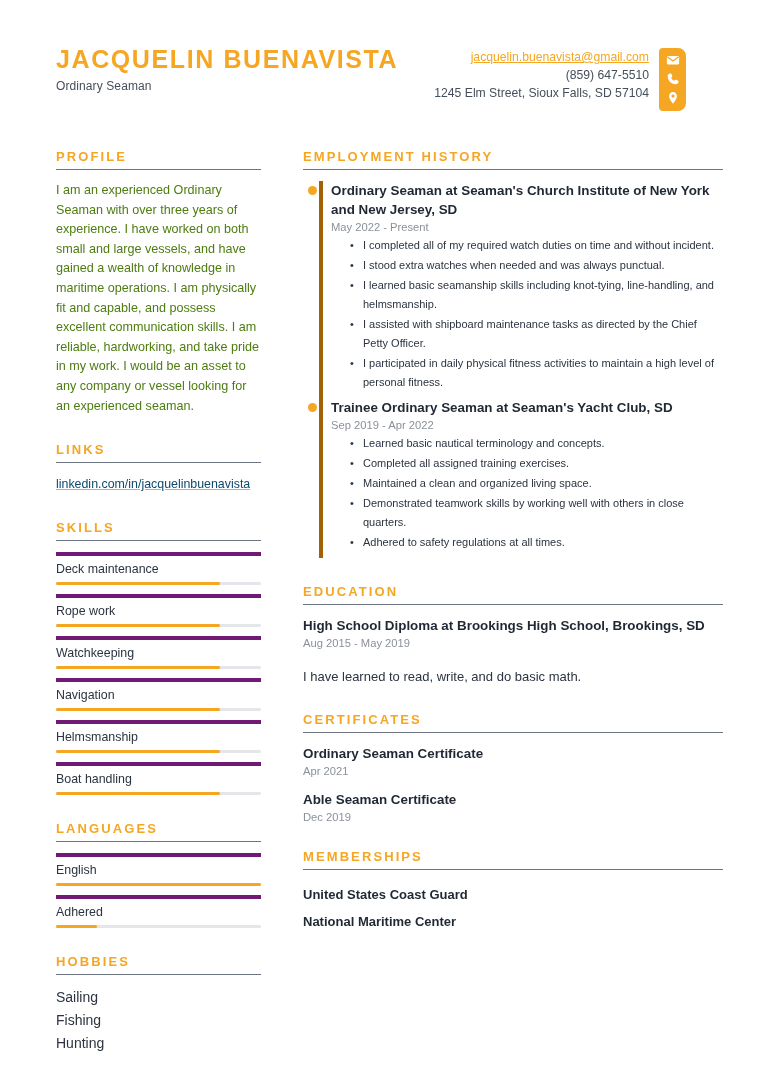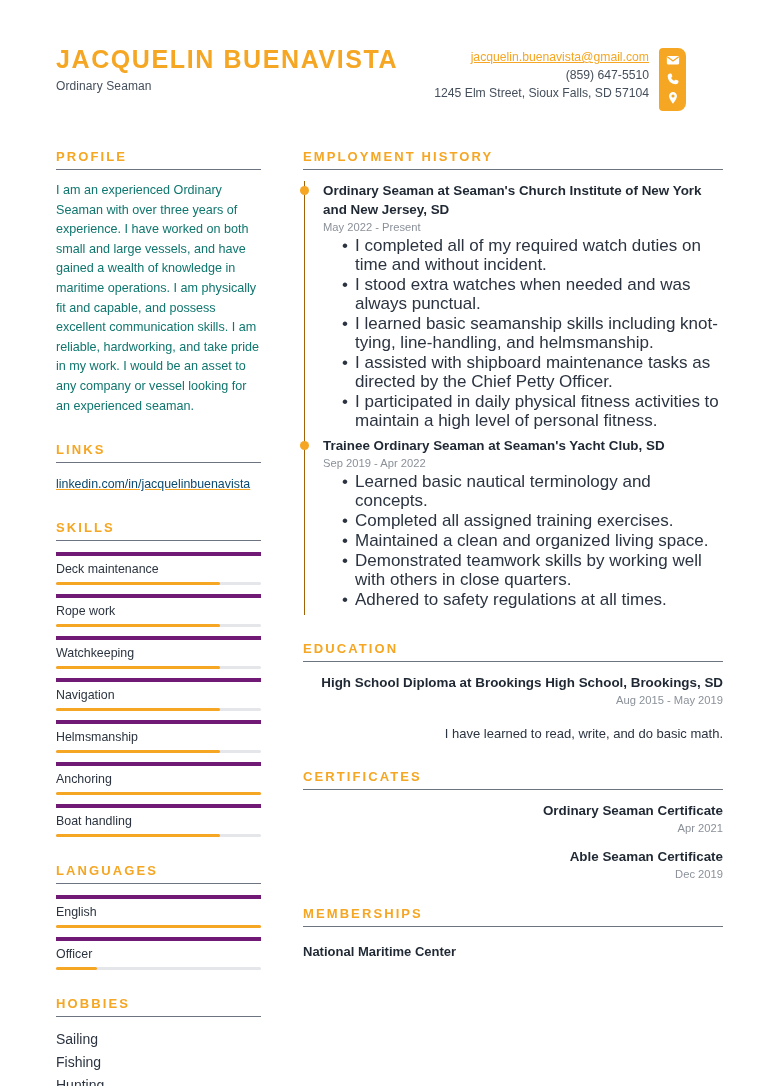--- a/index.html
+++ b/index.html
@@ -101,21 +101,21 @@
     border-bottom: 1.6px solid #6b7480;
     margin-bottom: 11px;
   }
 
   .section { margin-bottom: 26px; }
 
   
   .profile-text {
     font-size: 12.6px;
     line-height: 19.6px;
-    color: #0f766e;
+    color: #4d7c0f;
   }
 
   
   .link-item {
     font-size: 12.4px;
     color: #0c4a6e;
     text-decoration: underline;
     text-decoration-color: #f5a623;
     line-height: 20px;
     word-break: break-all;
@@ -152,23 +152,23 @@
   
   .hobby-item {
     font-size: 14px;
     line-height: 23px;
     color: #2b3440;
   }
 
   
   .timeline {
     position: relative;
-    padding-left: 18px;
-    border-left: 1px solid #a16207;
-    margin-left: 1px;
+    padding-left: 8px;
+    border-left: 4px solid #a16207;
+    margin-left: 16px;
   }
 
   .tl-entry { position: relative; padding-bottom: 5px; }
 
   .tl-dot {
     position: absolute;
     left: -23px;
     top: 5px;
     width: 9px;
     height: 9px;
@@ -197,37 +197,37 @@
     margin-top: 18px;
   }
 
   ul.bullets {
     margin: 2px 0 0 0;
     padding-left: 30px;
     list-style: none;
   }
 
   ul.bullets li {
-    font-size: 17px;
+    font-size: 11px;
     line-height: 19px;
     color: #2b3440;
     position: relative;
     padding-left: 2px;
     margin-bottom: 1px;
   }
 
   ul.bullets li::before {
     content: "\2022";
     position: absolute;
     left: -11px;
     color: #2b3440;
   }
 
   
-  .plain-entry { margin-bottom: 13px; text-align: right; }
+  .plain-entry { margin-bottom: 13px; }
   .plain-entry:last-child { margin-bottom: 0; }
 
   .mem-item {
     font-size: 13px;
     font-weight: bold;
     color: #1f2833;
     line-height: 27px;
   }
 </style>
 </head>
@@ -314,45 +314,39 @@
             <div class="bar-fill" style="width: 80%;"></div>
           </div>
         </div>
         <div class="bar-item">
           <div class="bar-label">Helmsmanship</div>
           <div class="bar-track">
             <div class="bar-fill" style="width: 80%;"></div>
           </div>
         </div>
         <div class="bar-item">
-          <div class="bar-label">Anchoring</div>
+          <div class="bar-label">Boat handling</div>
+          <div class="bar-track">
+            <div class="bar-fill" style="width: 80%;"></div>
+          </div>
+        </div>
+      </div>
+
+      <div class="section">
+        <div class="sec-head">LANGUAGES</div>
+        <div class="sec-rule"></div>
+
+        <div class="bar-item">
+          <div class="bar-label">English</div>
           <div class="bar-track">
             <div class="bar-fill" style="width: 100%;"></div>
           </div>
         </div>
         <div class="bar-item">
-          <div class="bar-label">Boat handling</div>
-          <div class="bar-track">
-            <div class="bar-fill" style="width: 80%;"></div>
-          </div>
-        </div>
-      </div>
-
-      <div class="section">
-        <div class="sec-head">LANGUAGES</div>
-        <div class="sec-rule"></div>
-
-        <div class="bar-item">
-          <div class="bar-label">English</div>
-          <div class="bar-track">
-            <div class="bar-fill" style="width: 100%;"></div>
-          </div>
-        </div>
-        <div class="bar-item">
-          <div class="bar-label">Officer</div>
+          <div class="bar-label">Adhered</div>
           <div class="bar-track">
             <div class="bar-fill" style="width: 20%;"></div>
           </div>
         </div>
       </div>
 
       <div class="section">
         <div class="sec-head">HOBBIES</div>
         <div class="sec-rule"></div>
         <div class="hobby-item">Sailing</div>
@@ -418,18 +412,19 @@
         </div>
         <div class="plain-entry">
           <div class="entry-title">Able Seaman Certificate</div>
           <div class="entry-date">Dec 2019</div>
         </div>
       </div>
 
       <div class="section">
         <div class="sec-head">MEMBERSHIPS</div>
         <div class="sec-rule"></div>
+        <div class="mem-item">United States Coast Guard</div>
         <div class="mem-item">National Maritime Center</div>
       </div>
 
     </div>
   </div>
 </div>
 
 </body></html>

